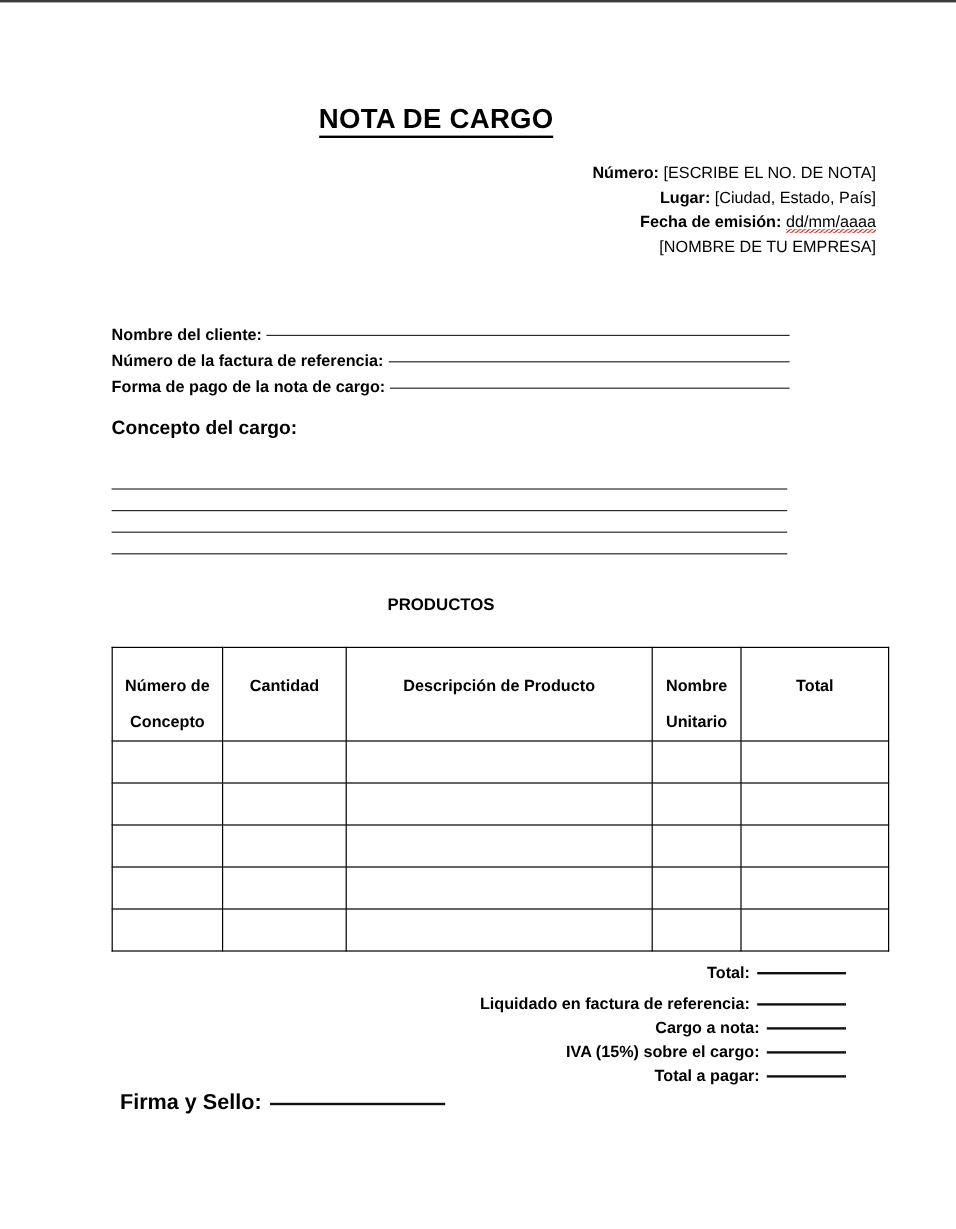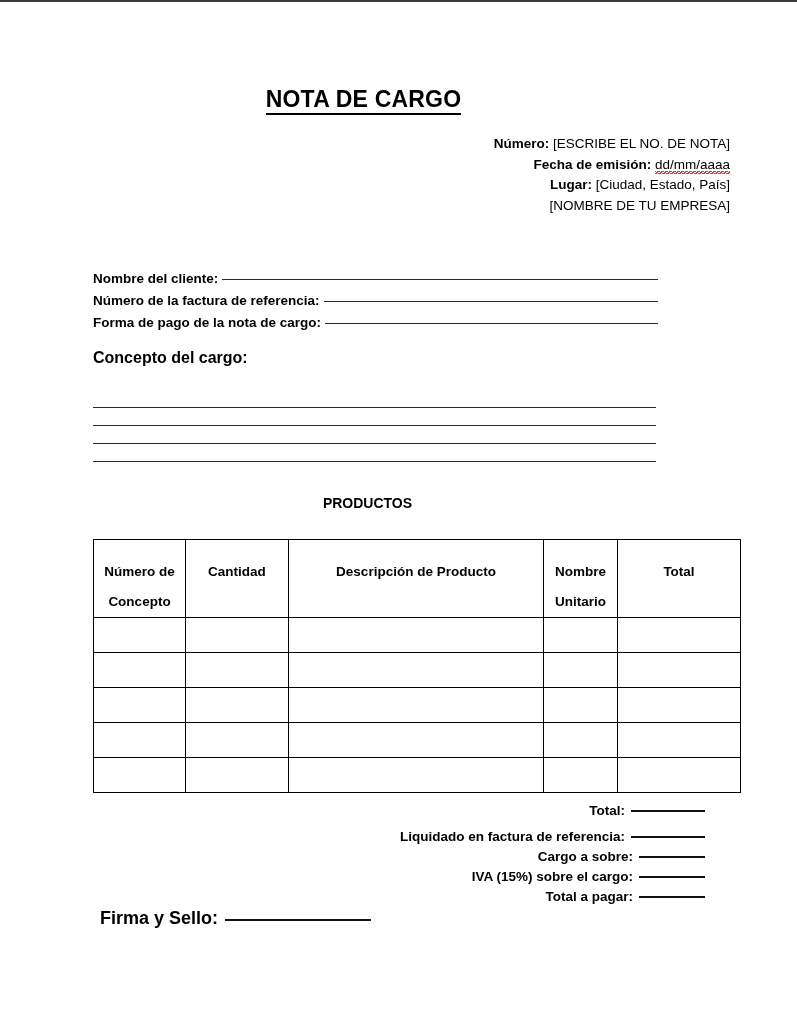--- a/index.html
+++ b/index.html
@@ -205,26 +205,26 @@
   <div class="doc-title">
     <span>NOTA DE CARGO</span>
   </div>
 
   <div class="meta-block">
     <div class="meta-line">
       <span class="meta-label">Número:</span>
       <span class="meta-value">[ESCRIBE EL NO. DE NOTA]</span>
     </div>
     <div class="meta-line">
+      <span class="meta-label">Lugar:</span>
+      <span class="meta-value">[Ciudad, Estado, País]</span>
+    </div>
+    <div class="meta-line">
       <span class="meta-label">Fecha de emisión:</span>
       <span class="meta-value sp-err">dd/mm/aaaa</span>
-    </div>
-    <div class="meta-line">
-      <span class="meta-label">Lugar:</span>
-      <span class="meta-value">[Ciudad, Estado, País]</span>
     </div>
     <div class="meta-line">
       <span class="meta-value">[NOMBRE DE TU EMPRESA]</span>
     </div>
   </div>
 
   <div class="field-list">
     <div class="field-row">
       <span class="field-label">Nombre del cliente:</span>
       <span class="field-fill"></span>
@@ -320,21 +320,21 @@
   <div class="totals">
     <div class="total-row gap">
       <span class="total-label">Total:</span>
       <span class="total-fill wide"></span>
     </div>
     <div class="total-row">
       <span class="total-label">Liquidado en factura de referencia:</span>
       <span class="total-fill wide"></span>
     </div>
     <div class="total-row">
-      <span class="total-label">Cargo a sobre:</span>
+      <span class="total-label">Cargo a nota:</span>
       <span class="total-fill"></span>
     </div>
     <div class="total-row">
       <span class="total-label">IVA (15%) sobre el cargo:</span>
       <span class="total-fill"></span>
     </div>
     <div class="total-row">
       <span class="total-label">Total a pagar:</span>
       <span class="total-fill"></span>
     </div>

